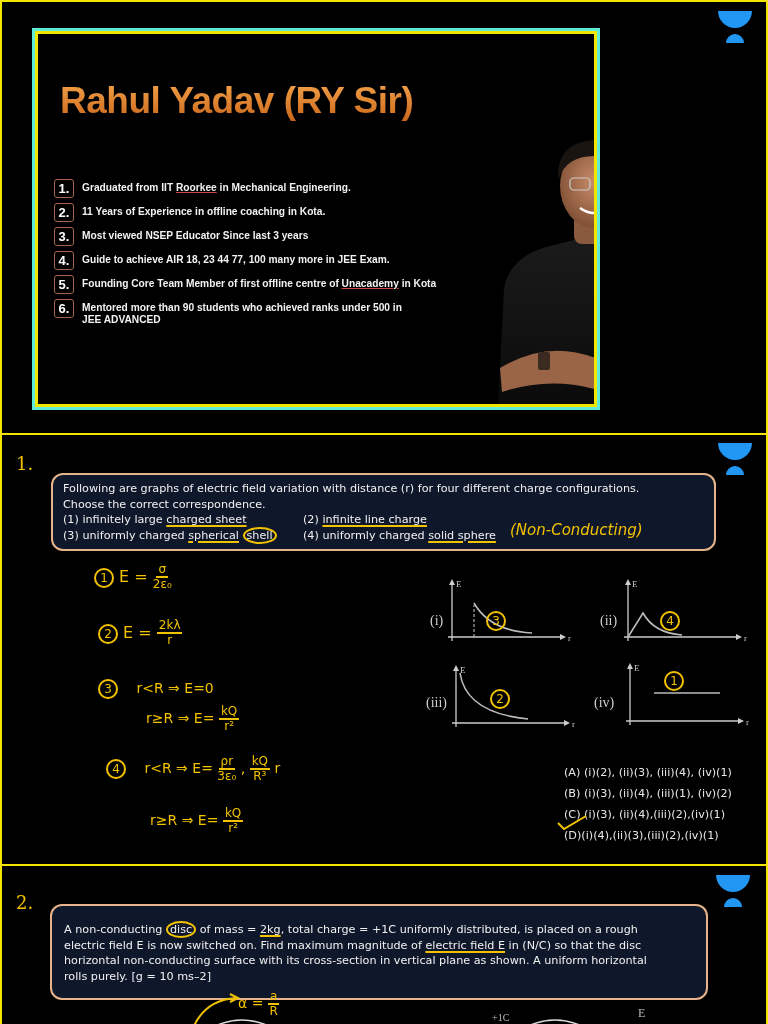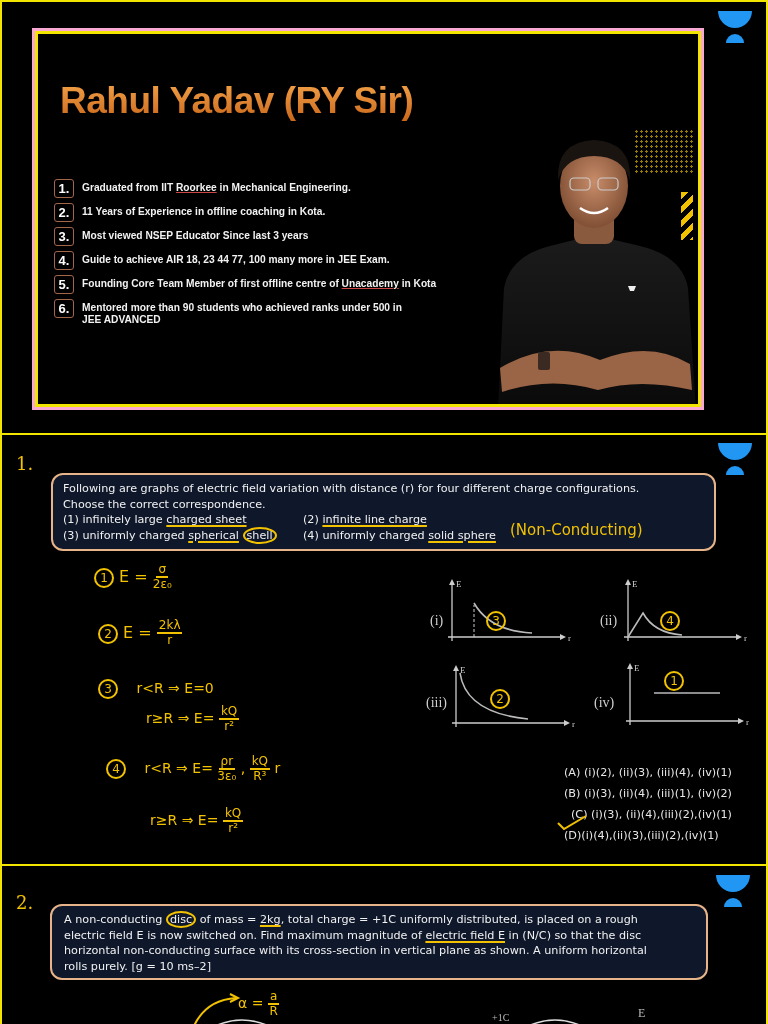--- a/index.html
+++ b/index.html
@@ -12,22 +12,22 @@
   .slide.s2 { top: 433px; height: 431px; border-top: 2px solid #f2e500; }
   .slide.s3 { top: 864px; height: 160px; border-top: 2px solid #f2e500; }
 
   .logo { position: absolute; width: 34px; height: 36px; }
   .logo .cup { position: absolute; left: 0; top: 0; width: 34px; height: 17px;
                background: #2196f3; border-radius: 0 0 17px 17px; }
   .logo .base { position: absolute; left: 8px; top: 23px; width: 18px; height: 9px;
                 background: #2196f3; border-radius: 9px 9px 0 0; }
 
   
-  .bio-frame { position: absolute; left: 30px; top: 26px; width: 672px; height: 382px;
-               border: 3px solid #f9a8d4; }
+  .bio-frame { position: absolute; left: 30px; top: 26px; width: 568px; height: 382px;
+               border: 3px solid #5eead4; }
   .bio-inner { position: absolute; inset: 0; border: 3px solid #f2e500; background: #000; overflow: hidden; }
   .bio-title { position: absolute; left: 22px; top: 46px; font-family: "Liberation Sans", sans-serif;
                font-weight: bold; font-size: 37px; letter-spacing: -0.5px;
                background: linear-gradient(#f5a44a, #c9651a); -webkit-background-clip: text;
                background-clip: text; color: transparent; }
   .bio-list { position: absolute; left: 16px; top: 145px; width: 440px; }
   .bio-item { display: flex; align-items: flex-start; margin-bottom: 5px; }
   .bio-num { width: 20px; height: 19px; border: 1.5px solid #a3664a; border-radius: 3px;
              font-family: "Liberation Sans", sans-serif; font-weight: bold; font-size: 13px;
              color: #fff; display: flex; align-items: center; justify-content: center; flex-shrink: 0; }
@@ -138,21 +138,21 @@
     <div>Choose the correct correspondence.</div>
     <div style="display:flex;">
       <div style="width:240px;"><span>(1) infinitely large </span><span class="hl">charged sheet</span></div>
       <div><span>(2) </span><span class="hl">infinite line charge</span></div>
     </div>
     <div style="display:flex;">
       <div style="width:240px;"><span>(3) uniformly charged </span><span class="hl">spherical</span> <span style="border:2px solid #f2c200;border-radius:50%;padding:0 2px;">shell</span></div>
       <div><span>(4) uniformly charged </span><span class="hl">solid sphere</span></div>
     </div>
   </div>
-  <div class="ink" style="left:508px;top:86px;font-size:15px;">(Non-Conducting)</div>
+  <div class="ink" style="left:508px;top:86px;font-size:15px;font-style:italic;">(Non-Conducting)</div>
 
   <div class="ink" style="left:92px;top:128px;font-size:16px;">
     <span class="circ">1</span>
     <span>E =</span>
     <span class="frac">
         <span class="num">σ</span>
         <span>2ε₀</span>
       </span>
   </div>
   <div class="ink" style="left:96px;top:184px;font-size:16px;">
@@ -240,36 +240,36 @@
     <line x1="0" y1="60" x2="114" y2="60" stroke="#ccc" stroke-width="1.3"></line>
       <polygon points="112,57 112,63 118,60" fill="#ccc"></polygon>
     <text x="120" y="64" fill="#ccc" font-size="9" font-family="Liberation Serif, serif">r</text>
     <line x1="28" y1="32" x2="94" y2="32" stroke="#bbb" stroke-width="1.6"></line>
   </svg>
   <div class="ink circ" style="left:662px;top:236px;">1</div>
 
   <div class="options" style="top:327px;">
     <div>(A) (i)(2), (ii)(3), (iii)(4), (iv)(1)</div>
     <div>(B) (i)(3), (ii)(4), (iii)(1), (iv)(2)</div>
-    <div style="position:relative;text-align:right;">(C) (i)(3), (ii)(4),(iii)(2),(iv)(1)</div>
+    <div style="position:relative;">(C) (i)(3), (ii)(4),(iii)(2),(iv)(1)</div>
     <div>(D)(i)(4),(ii)(3),(iii)(2),(iv)(1)</div>
   </div>
   <svg style="position:absolute;left:554px;top:378px;" width="34" height="18">
     <path d="M2 10 L8 16 L30 3" stroke="#f2c200" stroke-width="2" fill="none"></path>
   </svg>
 </div>
 
 <div class="slide s3">
   <div class="qnum" style="left:14px;top:26px;">2.</div>
   <div class="logo" style="left:714px;top:9px;">
       <div class="cup"></div>
       <div class="base"></div>
     </div>
 
-  <div class="qbox" style="left:48px;top:38px;width:658px;height:76px;padding:6px 12px;">
+  <div class="qbox" style="left:48px;top:38px;width:658px;height:96px;padding:16px 12px;">
     <div><span>A non-conducting </span><span style="border:2px solid #f2c200;border-radius:50%;padding:0 2px;">disc</span><span> of mass = </span><span class="hl">2kg</span><span>, total charge = +1C uniformly distributed, is placed on a rough</span></div>
     <div><span>electric field E is now switched on. Find maximum magnitude of </span><span class="hl">electric field E</span><span> in (N/C) so that the disc</span></div>
     <div>horizontal non-conducting surface with its cross-section in vertical plane as shown. A uniform horizontal</div>
     <div>rolls purely. [g = 10 ms–2]</div>
   </div>
 
   <div class="ink" style="left:236px;top:124px;font-size:14px;">
     <span>α =</span>
     <span class="frac">
         <span class="num">a</span>

